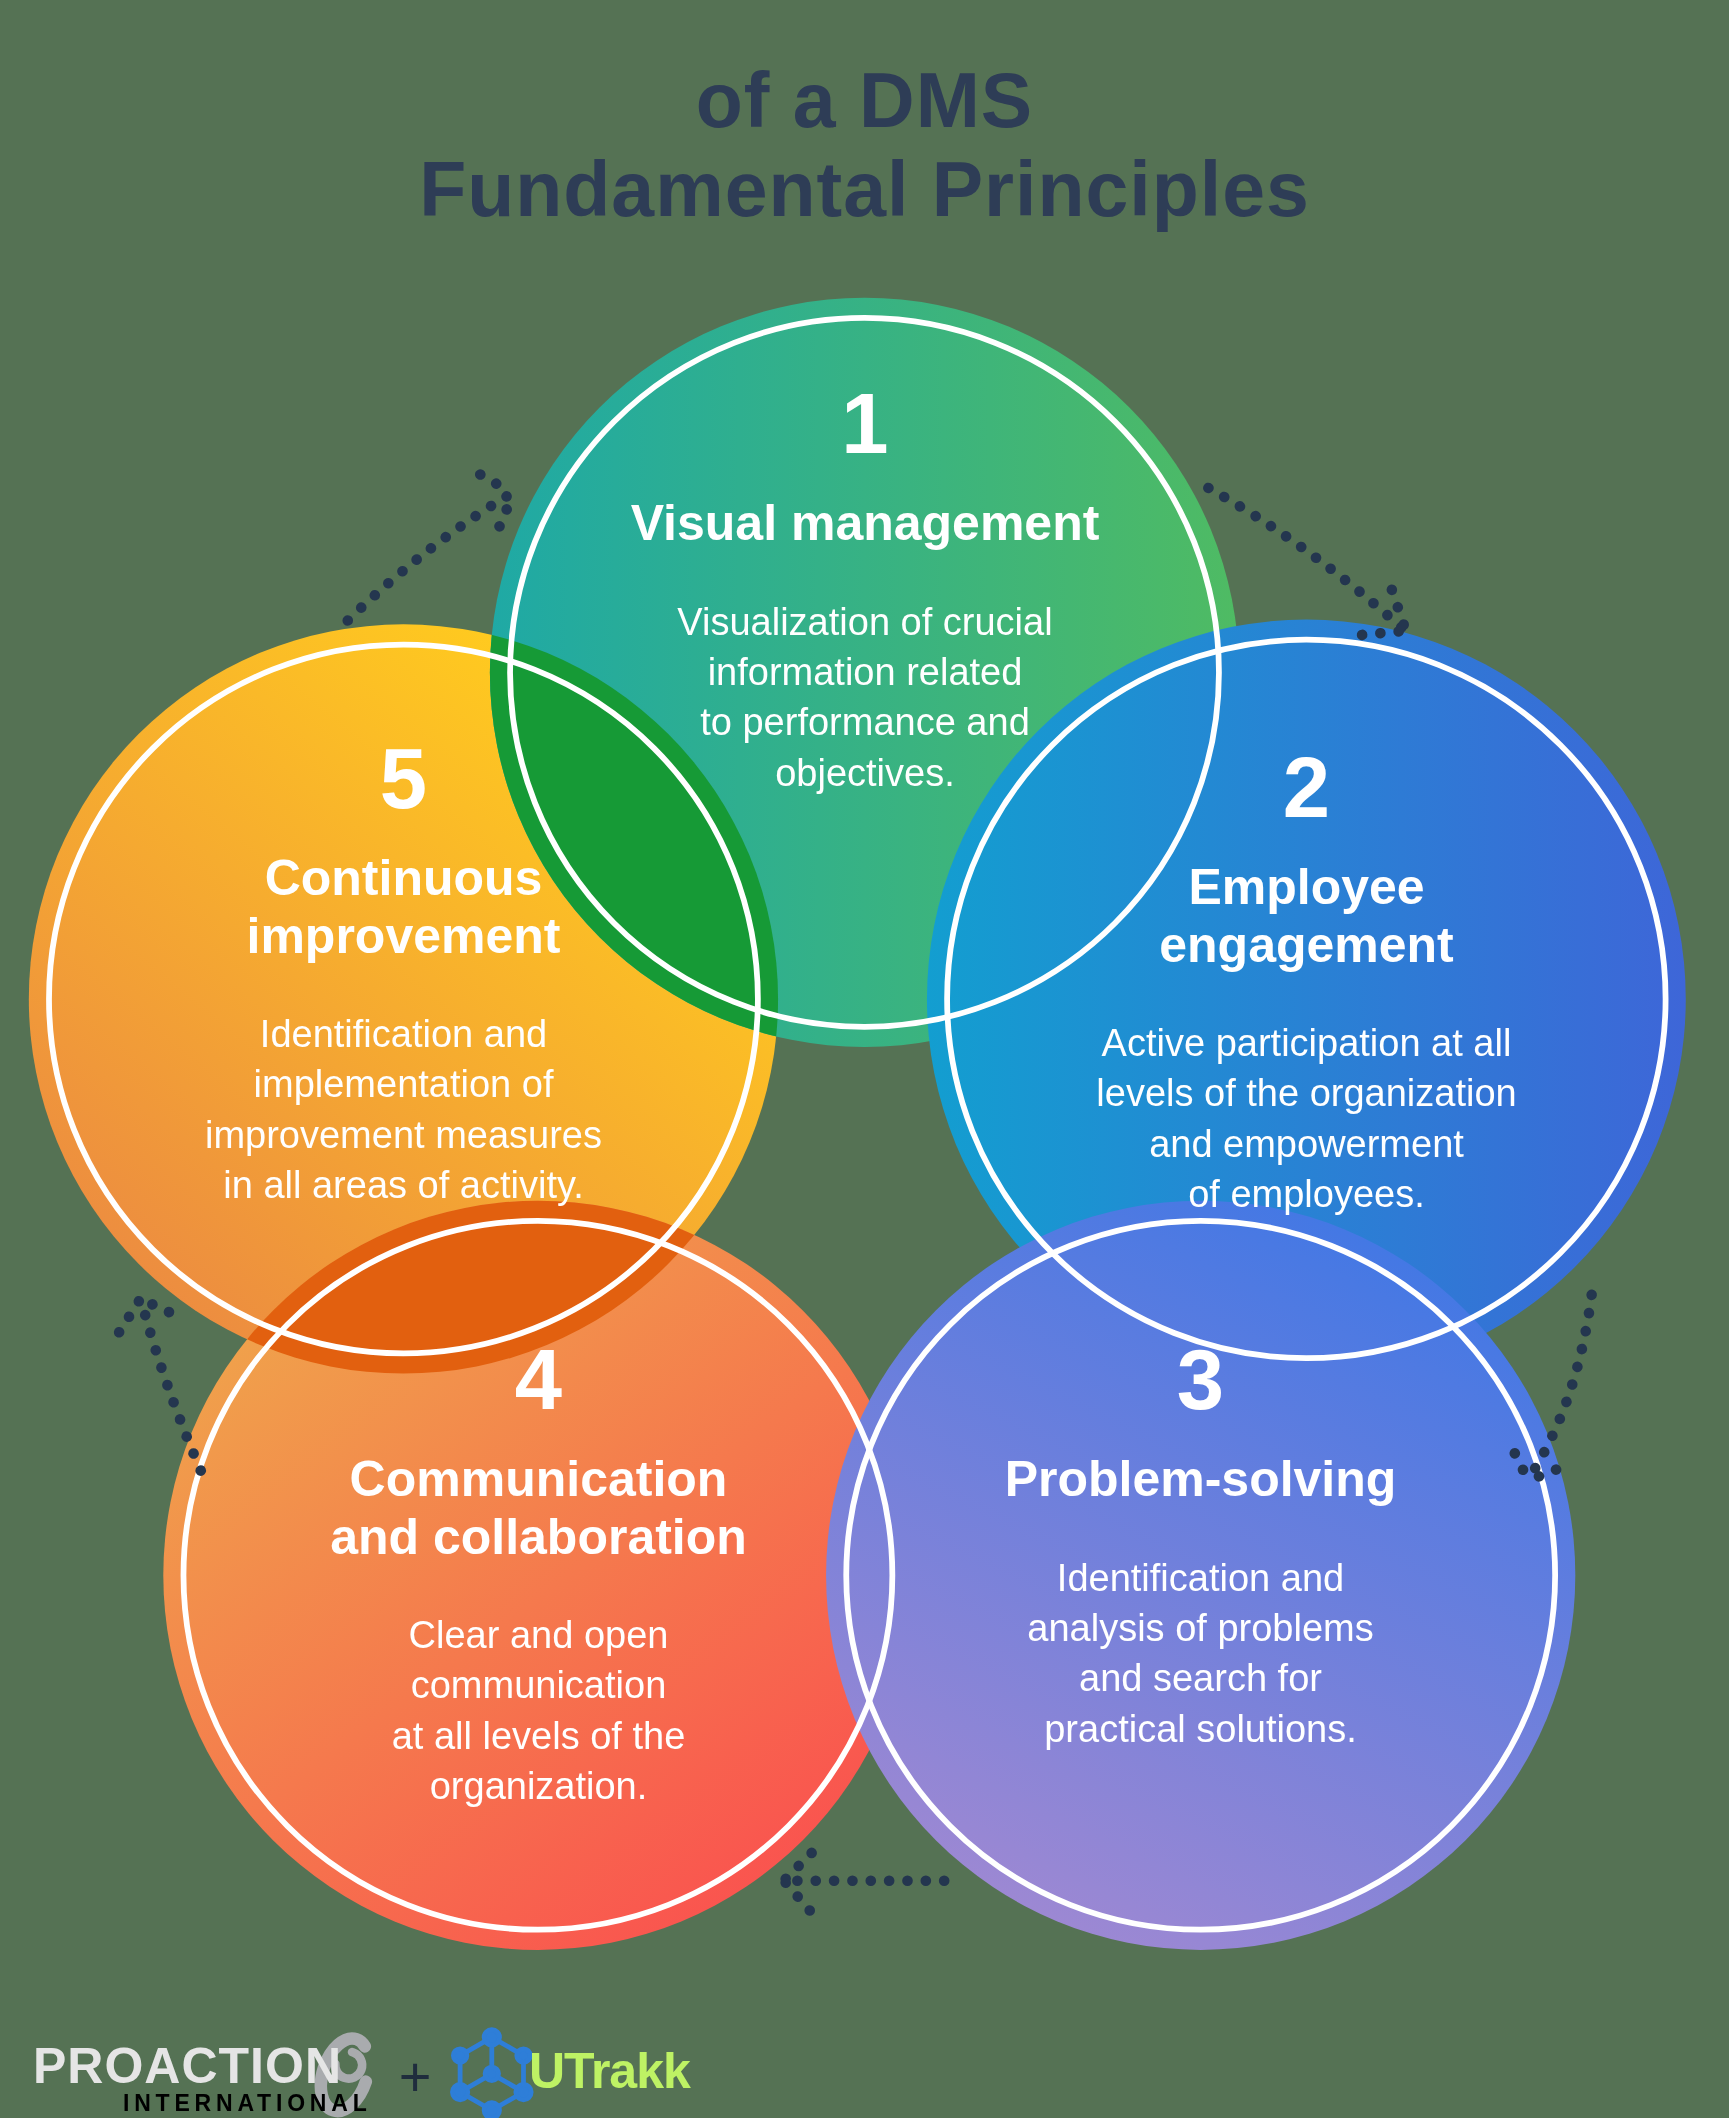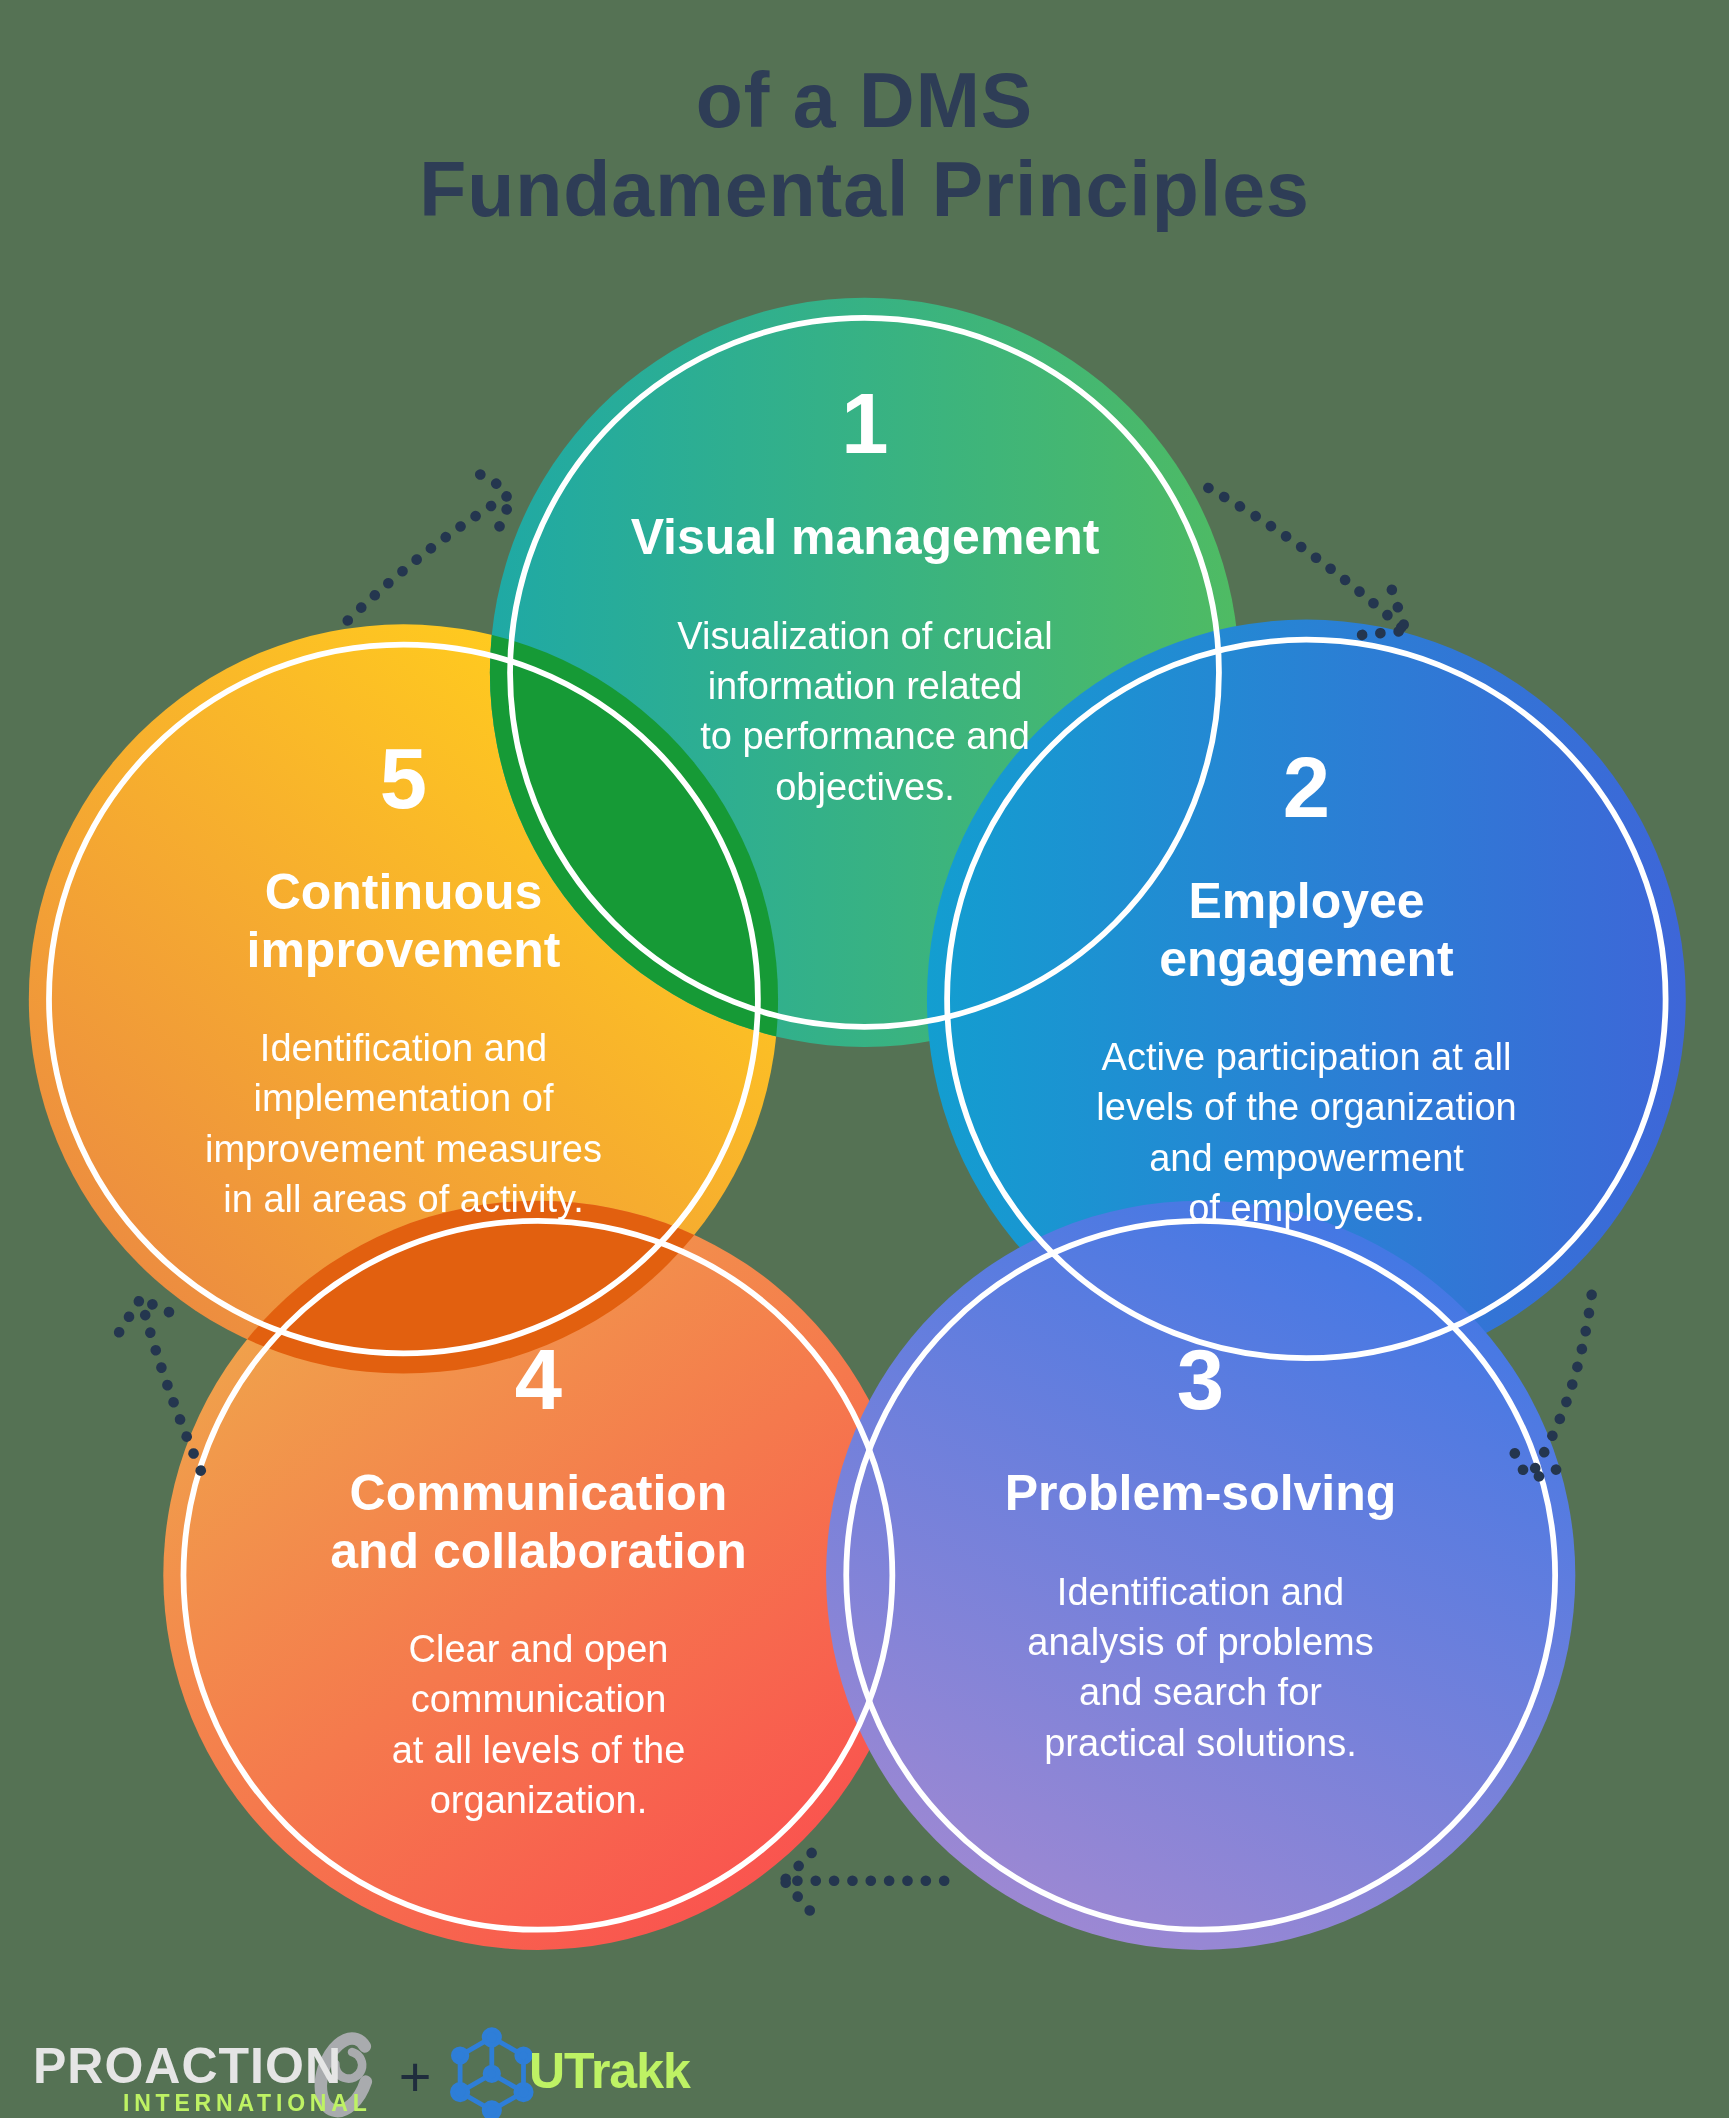--- a/index.html
+++ b/index.html
@@ -3,21 +3,21 @@
 <meta charset="utf-8">
 <style>
   html,body{margin:0;padding:0;}
   body{font-family:"Liberation Sans", sans-serif;}
   #cv{position:relative;width:1729px;height:2118px;overflow:hidden;background:#557254;}
   #cv svg.layer{position:absolute;left:0;top:0;}
   .title{position:absolute;left:0;top:56px;width:1729px;text-align:center;
          font-size:77px;line-height:1.16;font-weight:bold;letter-spacing:1px;color:#2e3d56;}
   .principle{position:absolute;text-align:center;color:#ffffff;}
   .principle .num{font-size:85px;font-weight:bold;line-height:1;}
-  .principle .heading{font-size:50px;font-weight:bold;line-height:1.15;margin-top:43px;white-space:pre-line;}
+  .principle .heading{font-size:50px;font-weight:bold;line-height:1.15;margin-top:29px;white-space:pre-line;}
   .principle .desc{font-size:38px;line-height:1.325;margin-top:44px;white-space:pre-line;}
   .p1{left:548px;top:381px;width:634px;}
   .p2{left:999px;top:745px;width:615px;}
   .p3{left:893px;top:1337px;width:615px;}
   .p4{left:231px;top:1337px;width:615px;}
   .p5{left:96px;top:736px;width:615px;}
   .pa-name{position:absolute;left:33px;top:2037px;width:288px;font-size:50px;font-weight:bold;
            letter-spacing:1px;color:#2b5e93;}
   .pa-sub{position:absolute;left:123px;top:2090px;width:250px;font-size:23px;font-weight:bold;
           letter-spacing:4.8px;color:#8d99a6;}
@@ -155,18 +155,18 @@
     <div class="num">5</div>
     <div class="heading">Continuous
 improvement</div>
     <div class="desc">Identification and
 implementation of
 improvement measures
 in all areas of activity.</div>
   </div>
 
   <div id="pa-name" class="pa-name" style="color: #e5e5e5;">PROACTION</div>
-  <div id="pa-sub" class="pa-sub" style="color: #bef264;">INTERNATIONAL</div>
+  <div id="pa-sub" class="pa-sub" style="color: #000000;">INTERNATIONAL</div>
   <div id="plus-sign" class="plus" style="color: rgb(31, 45, 61);">+</div>
   <div id="ut-name" class="ut-name" style="color: #bef264;">UTrakk</div>
 
 </div>
 
 
 </body></html>

